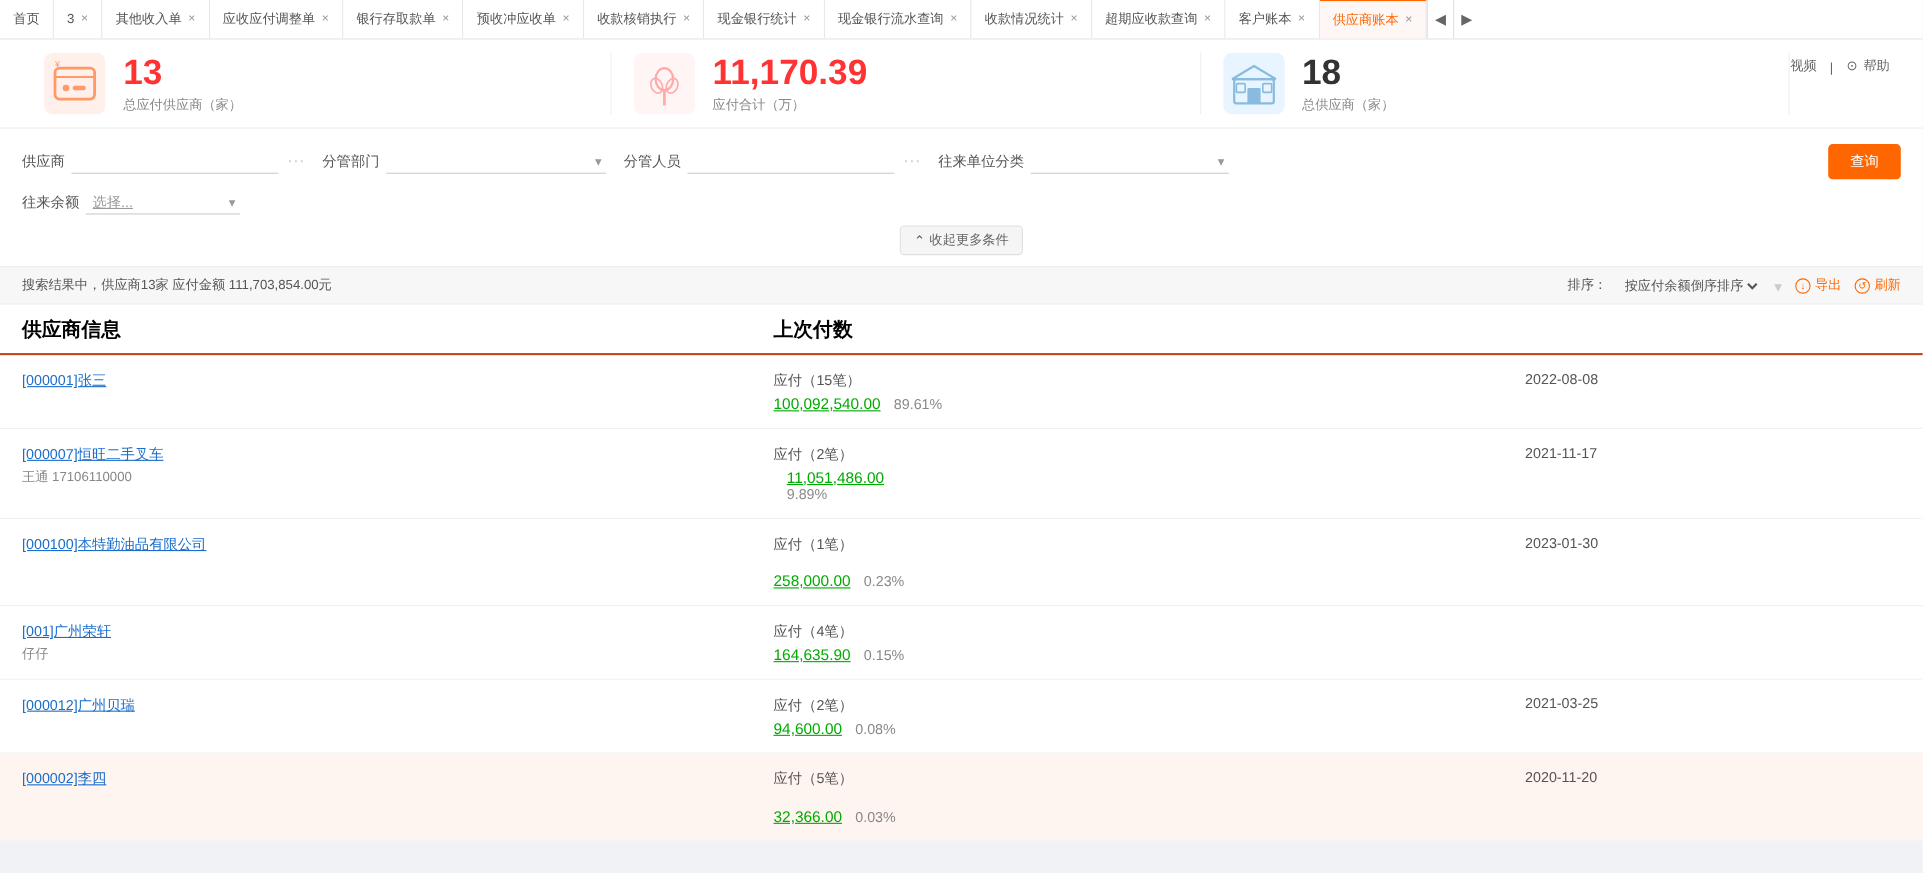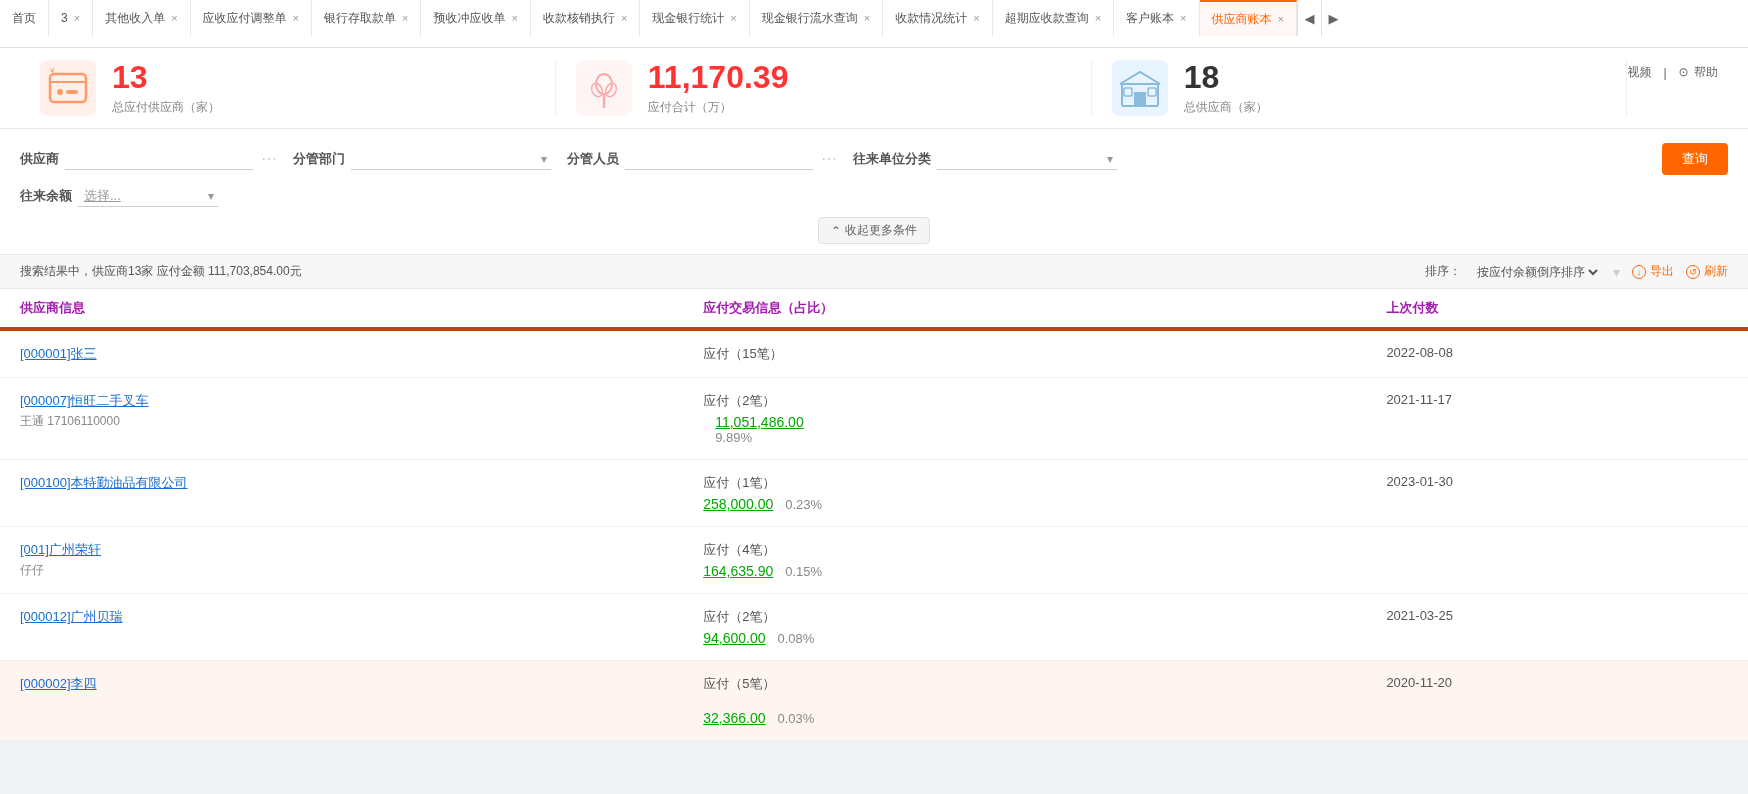--- a/index.html
+++ b/index.html
@@ -1,21 +1,21 @@
 <!DOCTYPE html>
 <html><head>
   <meta charset="utf-8">
   <style>
     * { box-sizing: border-box; margin: 0; padding: 0; }
     body { font-family: 'Microsoft YaHei', '微软雅黑', Arial, sans-serif; font-size: 13px; background: #f0f2f5; color: #333; }
 
     
     .top-nav {
-      display: flex; align-items: flex-start; background: #fff; border-bottom: 1px solid #e0e0e0;
-      height: 48px; overflow: hidden; white-space: nowrap;
+      display: flex; align-items: flex-end; background: #fff; border-bottom: 1px solid #e0e0e0;
+      height: 36px; overflow: hidden; white-space: nowrap;
     }
     .nav-tab {
       display: inline-flex; align-items: center; padding: 0 12px; height: 36px;
       border-right: 1px solid #e8e8e8; cursor: pointer; font-size: 12px; color: #555;
       flex-shrink: 0;
     }
     .nav-tab.active { background: #fff7f5; color: #ff6600; border-top: 2px solid #ff6600; }
     .nav-tab .close-x { margin-left: 6px; color: #999; font-size: 11px; cursor: pointer; }
     .nav-arrow { width: 24px; height: 36px; display: flex; align-items: center; justify-content: center; cursor: pointer; color: #666; border-left: 1px solid #e0e0e0; flex-shrink: 0; }
 
@@ -39,21 +39,21 @@
       font-size: 12px; color: #666; padding-right: 10px; align-self: flex-start; padding-top: 4px;
     }
     .top-right-links span { cursor: pointer; color: #666; }
 
     
     .filter-area {
       background: #fff; padding: 14px 20px 10px; border-bottom: 1px solid #e8e8e8;
     }
     .filter-row { display: flex; align-items: center; gap: 16px; margin-bottom: 10px; flex-wrap: wrap; }
     .filter-item { display: flex; align-items: center; gap: 6px; }
-    .filter-label { font-size: 13px; color: #555; white-space: nowrap; font-weight: bold; }
+    .filter-label { font-size: 13px; color: #555; white-space: nowrap; }
     .filter-input {
       border: none; border-bottom: 1px solid #ccc; outline: none; padding: 3px 6px;
       font-size: 13px; color: #999; min-width: 160px; background: transparent;
     }
     .filter-select {
       border: none; border-bottom: 1px solid #ccc; outline: none; padding: 3px 24px 3px 6px;
       font-size: 13px; color: #999; min-width: 200px; background: transparent; appearance: none;
       cursor: pointer;
       text-decoration: underline;
     }
@@ -80,22 +80,22 @@
     .result-right { display: flex; align-items: center; gap: 12px; }
     .sort-label { color: #555; }
     .sort-select { border: none; background: transparent; font-size: 12px; color: #555; cursor: pointer; outline: none; }
     .action-btn { display: flex; align-items: center; gap: 4px; cursor: pointer; color: #ff6600; font-size: 12px; }
     .action-btn .icon { width: 14px; height: 14px; border: 1px solid #ff6600; border-radius: 50%; display: flex; align-items: center; justify-content: center; font-size: 9px; }
 
     
     .main-table { background: #fff; margin: 0; }
     .table-header {
       display: grid; grid-template-columns: 2fr 2fr 1fr;
-      padding: 10px 20px; background: #fff; border-bottom: 4px solid #c2410c;
-      font-size: 13px; font-weight: bold; color: #a21caf;
+      padding: 10px 20px; background: #fff; border-bottom: 2px solid #c2410c;
+      font-size: 18px; font-weight: bold; color: #000000;
     }
     .table-row {
       display: grid; grid-template-columns: 2fr 2fr 1fr;
       padding: 14px 20px; border-bottom: 1px solid #f0f0f0; background: #fff;
       align-items: start;
     }
     .table-row.highlighted { background: #fff5f0; }
     .supplier-link { color: #1a6dcc; text-decoration: underline; cursor: pointer; font-size: 13px; }
     .supplier-sub { color: #888; font-size: 12px; margin-top: 3px; }
     .payable-count { color: #555; font-size: 13px; }
@@ -302,34 +302,37 @@
       <div class="icon" style="border-color:#ff6600; color:#ff6600;">↺</div>
       <span>刷新</span>
     </div>
   </div>
 </div>
 
 <div class="main-table">
 
   <div class="table-header">
     <div>供应商信息</div>
-    <div>应付交易信息（占比）</div>
     <div>上次付数</div>
   </div>
 
   <div class="scrollbar-area">
 
     <div class="table-row">
       <div>
         <div class="supplier-link">[000001]张三</div>
       </div>
       <div>
         <div class="payable-row">
           <span class="payable-count">应付 </span>
           <span class="payable-count">（15笔）</span>
+        </div>
+        <div class="payable-row" style="margin-top:4px;">
+          <span class="payable-amount">100,092,540.00</span>
+          <span class="payable-percent">89.61%</span>
         </div>
       </div>
       <div class="last-payment">2022-08-08</div>
     </div>
 
     <div class="table-row">
       <div>
         <div class="supplier-link">[000007]恒旺二手叉车</div>
         <div class="supplier-sub">王通  17106110000</div>
       </div>
@@ -348,21 +351,21 @@
 
     <div class="table-row">
       <div>
         <div class="supplier-link">[000100]本特勤油品有限公司</div>
       </div>
       <div>
         <div class="payable-row">
           <span class="payable-count">应付 </span>
           <span class="payable-count">（1笔）</span>
         </div>
-        <div class="payable-row" style="margin-top:4px;text-align:center;">
+        <div class="payable-row" style="margin-top:16px;text-align:center;">
           <span class="payable-amount">258,000.00</span>
           <span class="payable-percent">0.23%</span>
         </div>
       </div>
       <div class="last-payment">2023-01-30</div>
     </div>
 
     <div class="table-row">
       <div>
         <div class="supplier-link">[001]广州荣轩</div>

